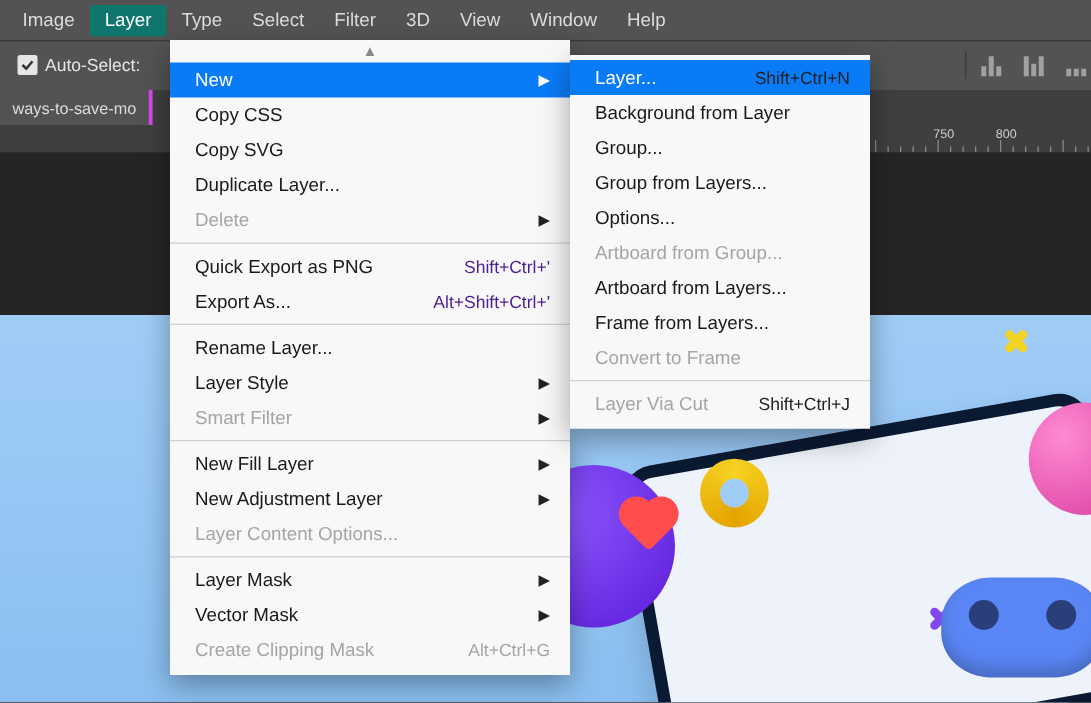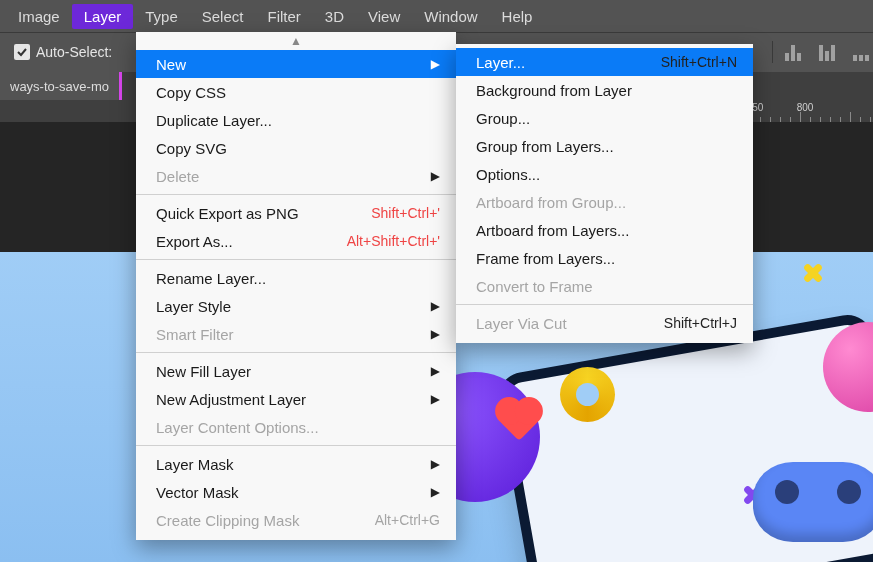--- a/index.html
+++ b/index.html
@@ -27,21 +27,21 @@
     padding-left: 6px;
     z-index: 10;
     color: #dcdcdc;
   }
   .menubar .menu-item {
     padding: 4px 12px;
     cursor: default;
     font-size: 15px;
   }
   .menubar .menu-item.active {
-    background: #6d28d9;
+    background: #0f766e;
     color: #fff;
     border-radius: 2px;
   }
 
   
   .options-bar {
     position: absolute;
     left: 0; top: 32px;
     width: 100%; height: 40px;
     background: #535353;
@@ -212,42 +212,42 @@
     height: 14px;
   }
   .menu-row {
     display: flex;
     align-items: center;
     height: 28px;
     padding: 0 16px 0 20px;
     white-space: nowrap;
   }
   .menu-row .label { flex: 1; }
-  .menu-row .shortcut { color: #ef4444; font-size: 14px; }
+  .menu-row .shortcut { color: #4c1d95; font-size: 14px; }
   .menu-row .subarrow { font-size: 12px; color: #222; }
   .menu-row.highlight {
     background: #0a7bf7;
     color: #fff;
   }
   .menu-row.highlight .subarrow { color: #fff; }
   .menu-row.disabled { color: #a5a5a5; }
   .menu-row.disabled .shortcut { color: #a5a5a5; }
   .menu-sep {
     height: 1px;
     background: #d0d0d0;
     margin: 4px 0;
   }
 
   #layer-menu {
     left: 136px; top: 32px;
     width: 320px;
   }
   #new-submenu {
     left: 456px; top: 44px;
-    width: 297px;
+    width: 240px;
   }
   #new-submenu .menu-row .shortcut { color: #222; }
 </style>
 </head>
 <body>
 
 <div class="menubar">
   <div class="menu-item">Image</div>
   <div class="menu-item active">Layer</div>
   <div class="menu-item">Type</div>
@@ -333,24 +333,24 @@
   <div class="arrow-up">▲</div>
 
   <div class="menu-row highlight">
     <span class="label">New</span>
     <span class="subarrow">▶</span>
   </div>
   <div class="menu-row">
     <span class="label">Copy CSS</span>
   </div>
   <div class="menu-row">
+    <span class="label">Copy SVG</span>
+  </div>
+  <div class="menu-row">
     <span class="label">Duplicate Layer...</span>
-  </div>
-  <div class="menu-row">
-    <span class="label">Copy SVG</span>
   </div>
   <div class="menu-row disabled">
     <span class="label">Delete</span>
     <span class="subarrow">▶</span>
   </div>
   <div class="menu-sep"></div>
 
   <div class="menu-row">
     <span class="label">Quick Export as PNG</span>
     <span class="shortcut">Shift+Ctrl+'</span>

